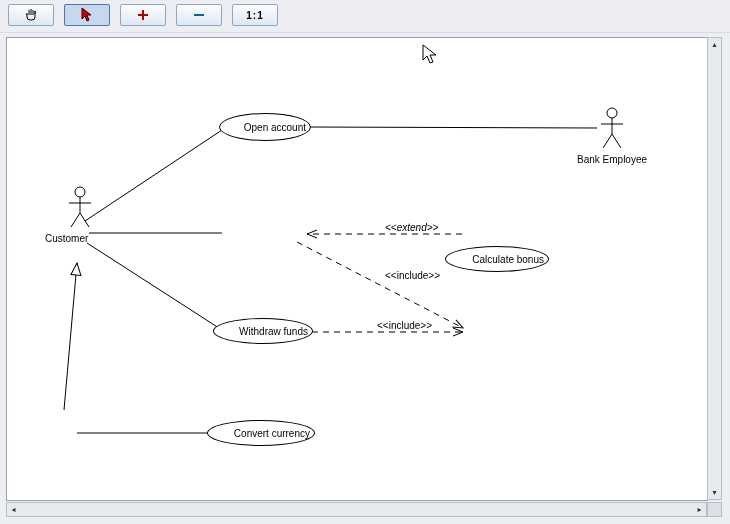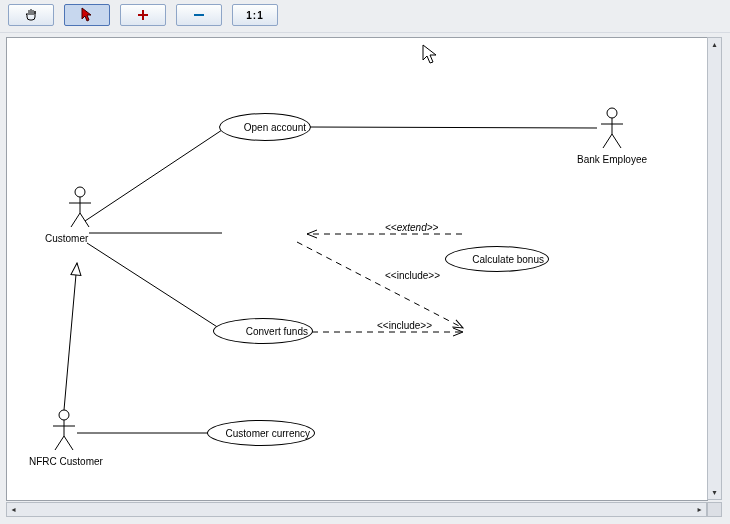--- a/index.html
+++ b/index.html
@@ -228,50 +228,40 @@
       <svg width="30" height="44" viewBox="0 0 30 44">
         <circle cx="15" cy="7" r="5" fill="none" stroke="#000"></circle>
         <line x1="15" y1="12" x2="15" y2="28" stroke="#000"></line>
         <line x1="4" y1="18" x2="26" y2="18" stroke="#000"></line>
         <line x1="15" y1="28" x2="6" y2="42" stroke="#000"></line>
         <line x1="15" y1="28" x2="24" y2="42" stroke="#000"></line>
       </svg>
       <div class="actor-label">Customer</div>
     </div>
 
-    <div class="actor" style="left:22px; top:370px;">
-      <svg width="30" height="44" viewBox="0 0 30 44">
-        <circle cx="15" cy="7" r="5" fill="none" stroke="#000"></circle>
-        <line x1="15" y1="12" x2="15" y2="28" stroke="#000"></line>
-        <line x1="4" y1="18" x2="26" y2="18" stroke="#000"></line>
-        <line x1="15" y1="28" x2="6" y2="42" stroke="#000"></line>
-        <line x1="15" y1="28" x2="24" y2="42" stroke="#000"></line>
-      </svg>
-      <div class="actor-label">NFRC Customer</div>
-    </div>
 
     <div class="actor" style="left:570px; top:68px;">
       <svg width="30" height="44" viewBox="0 0 30 44">
         <circle cx="15" cy="7" r="5" fill="none" stroke="#000"></circle>
         <line x1="15" y1="12" x2="15" y2="28" stroke="#000"></line>
         <line x1="4" y1="18" x2="26" y2="18" stroke="#000"></line>
         <line x1="15" y1="28" x2="6" y2="42" stroke="#000"></line>
         <line x1="15" y1="28" x2="24" y2="42" stroke="#000"></line>
       </svg>
       <div class="actor-label">Bank Employee</div>
     </div>
 
     <div class="usecase" style="left:212px; top:75px;  width:92px; height:28px;">
         <span>Open account</span>
       </div>
     <div class="usecase" style="left:206px; top:280px; width:100px;height:26px;">
-        <span>Convert funds</span>
+        <span>Withdraw funds</span>
       </div>
     <div class="usecase" style="left:200px; top:382px; width:108px;height:26px;">
-        <span>Customer currency</span>
+        <span>Convert currency</span>
       </div>
     <div class="usecase" style="left:438px; top:183px; width:104px;height:26px;margin-top:25px;">
         <span>Calculate bonus</span>
       </div>
 
     <div class="rel-label" style="left:378px; top:184px;font-style:italic;">&lt;&lt;extend&gt;&gt;</div>
     <div class="rel-label" style="left:378px; top:232px;">&lt;&lt;include&gt;&gt;</div>
     <div class="rel-label" style="left:370px; top:282px;">&lt;&lt;include&gt;&gt;</div>
 
     <svg class="cursor-overlay" style="left:414px; top:6px;" width="18" height="22" viewBox="0 0 18 22">

